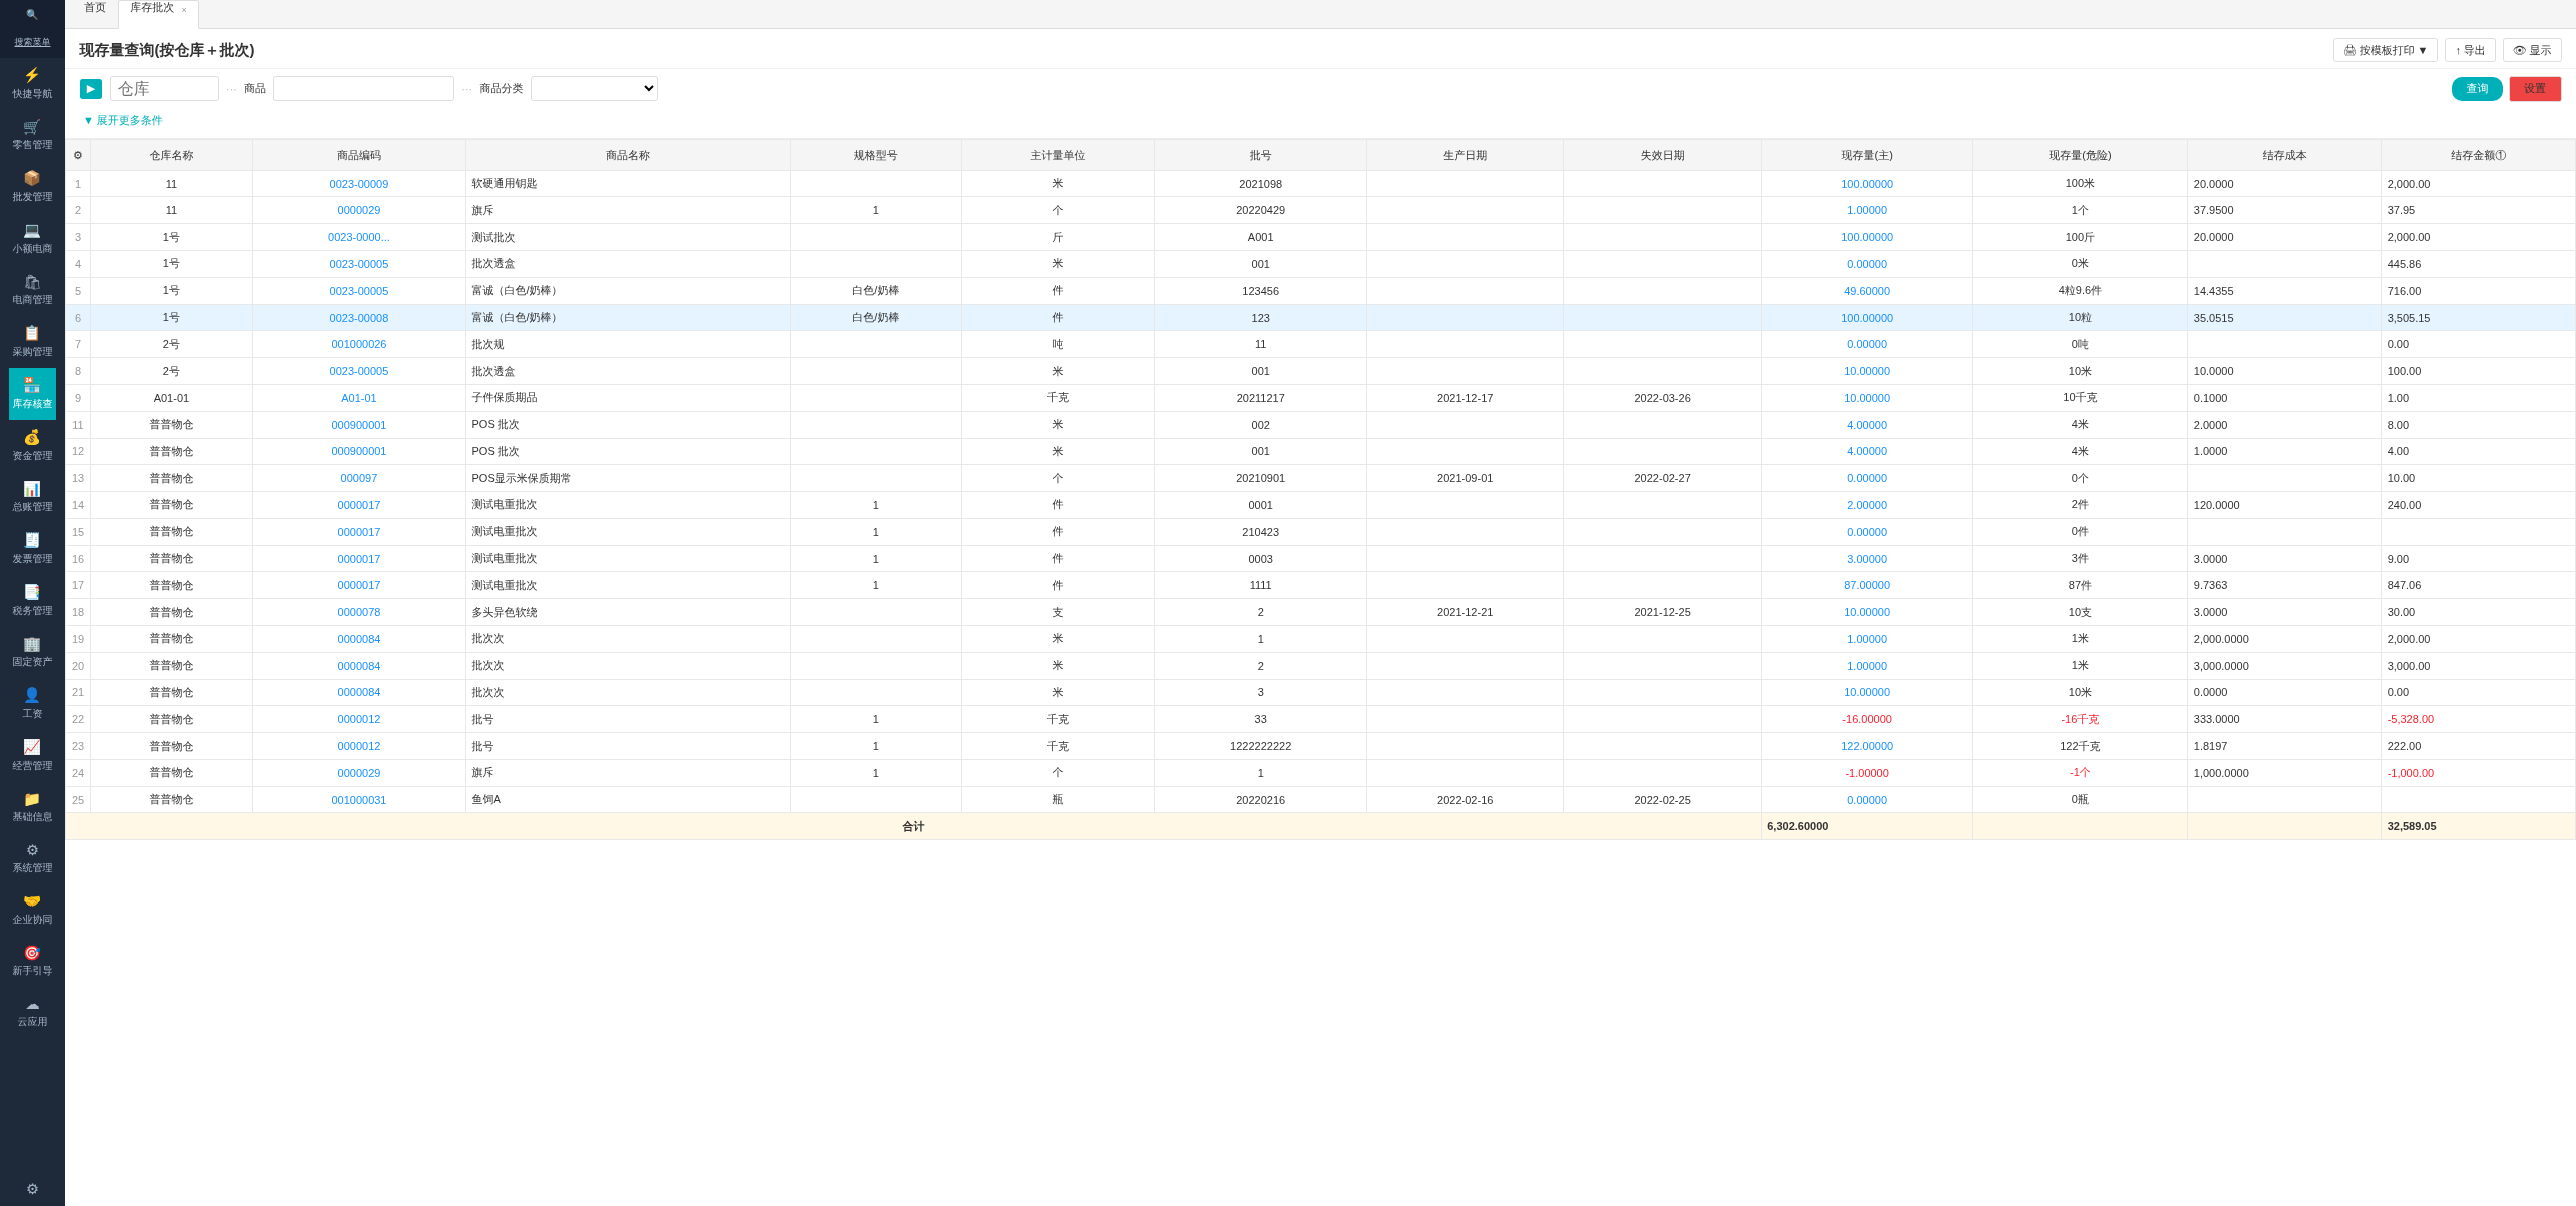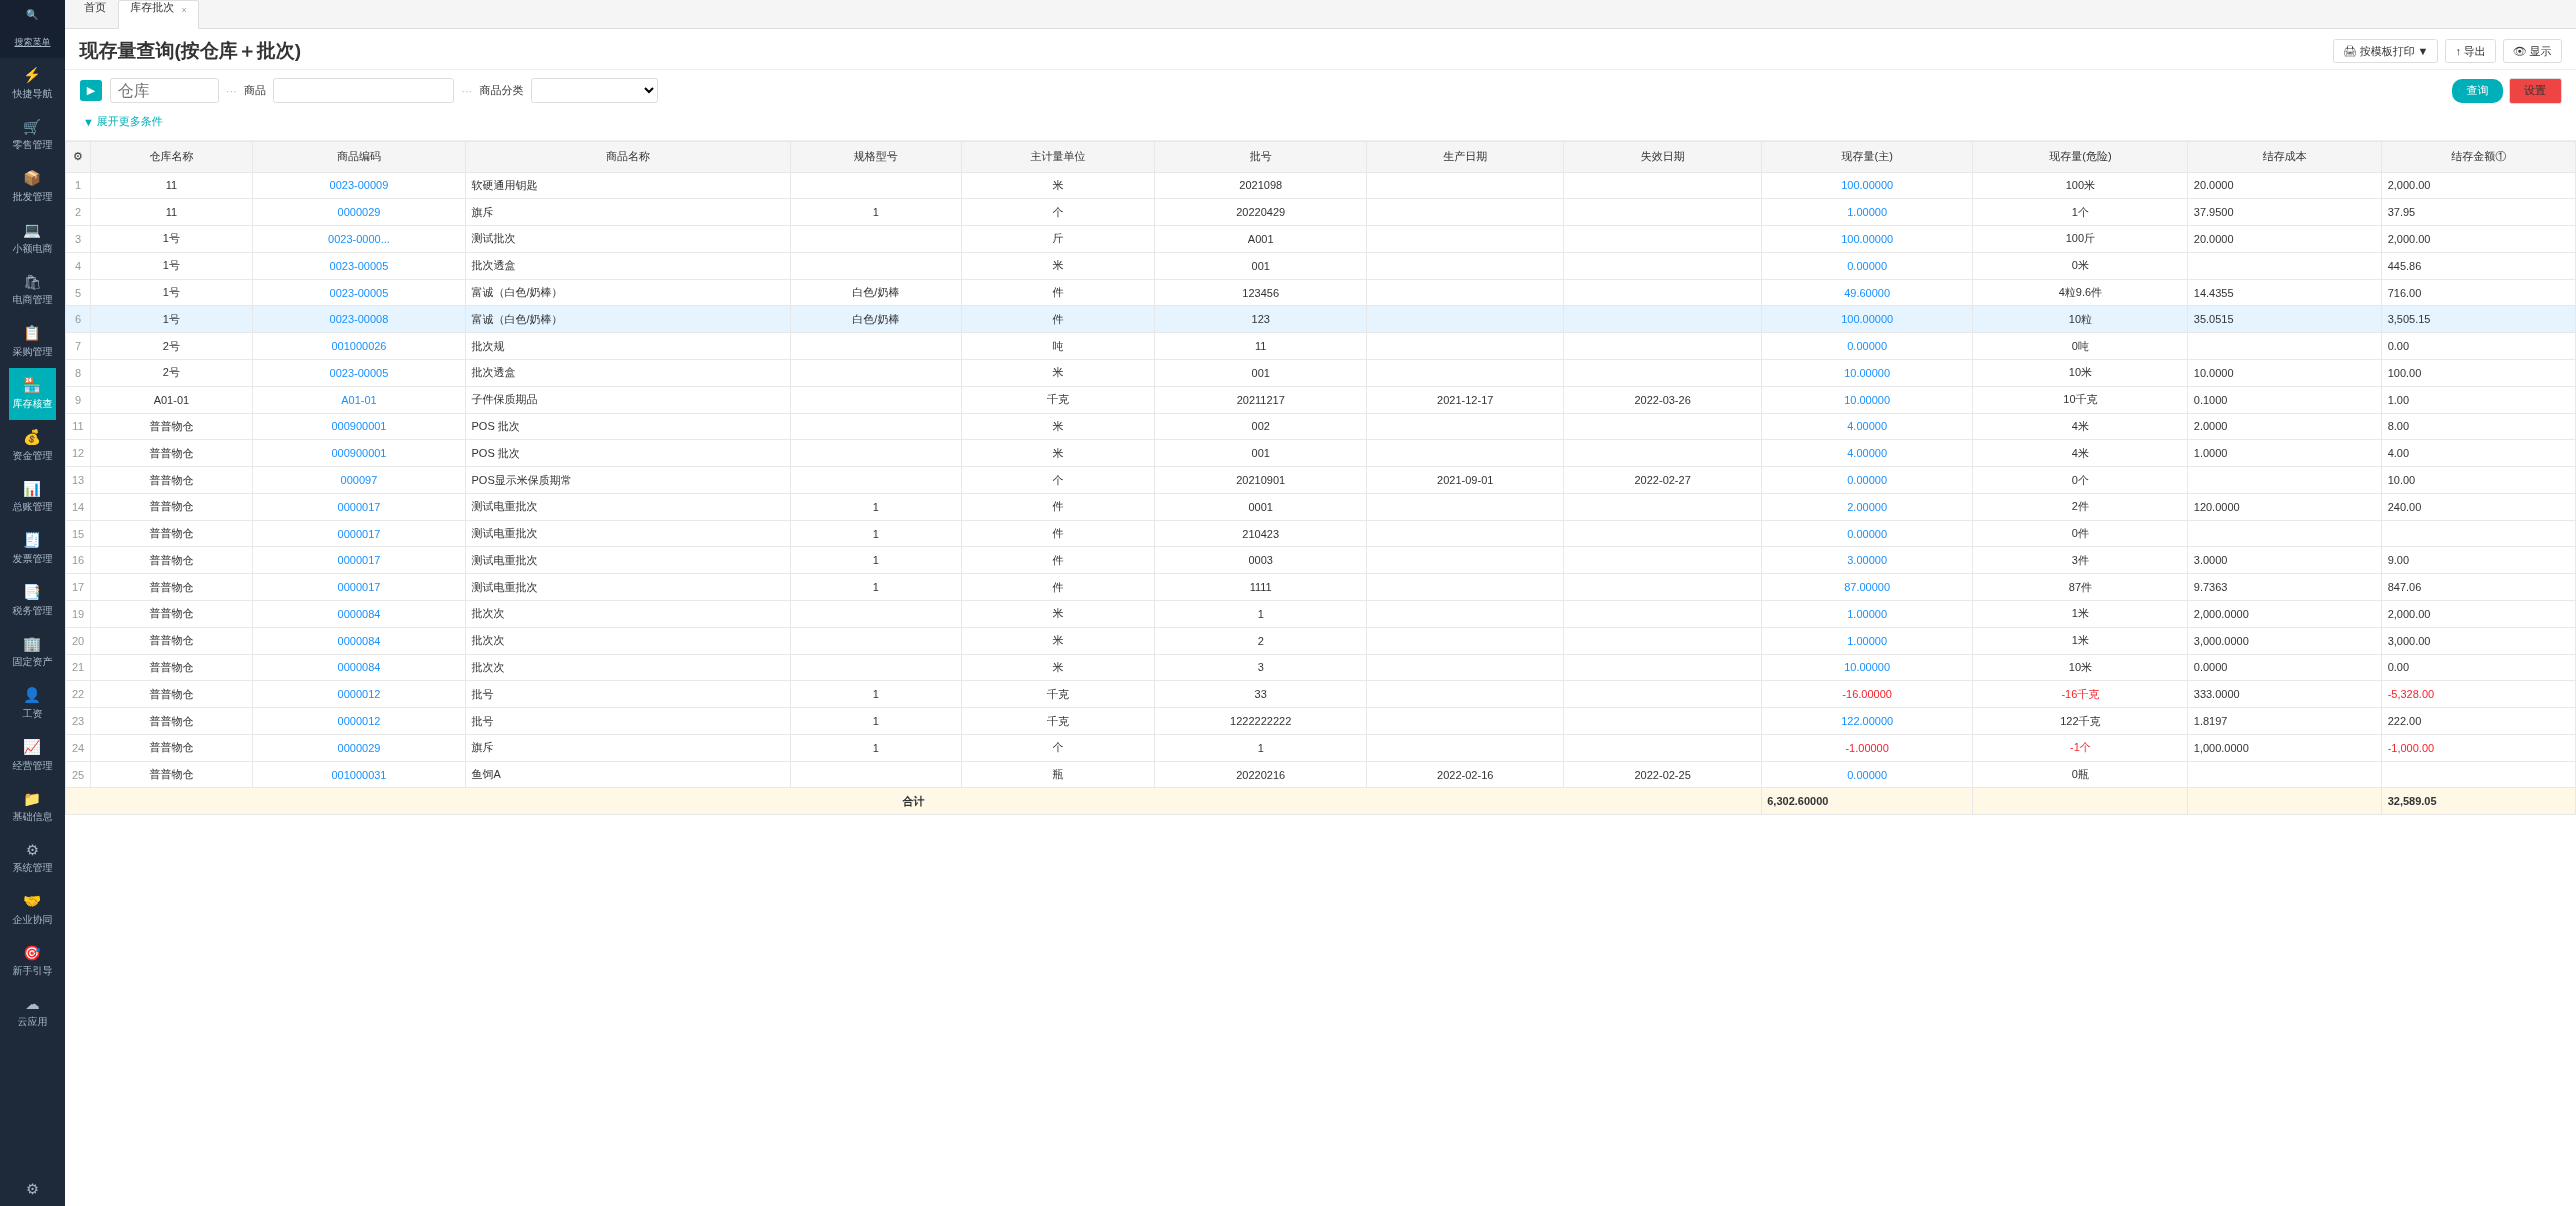--- a/index.html
+++ b/index.html
@@ -94,21 +94,21 @@
 
     
     .page-header {
       padding: 9px 14.5px 5.4px;
       display: flex;
       align-items: center;
       justify-content: space-between;
       border-bottom: 0.9px solid #eee;
       flex-shrink: 0;
     }
-    .page-title { font-size: 19px; font-weight: bold; color: #333; }
+    .page-title { font-size: 15px; font-weight: bold; color: #333; }
     .header-actions { display: flex; gap: 7.2px; align-items: center; }
     .header-btn {
       padding: 3.6px 9px;
       border: 0.9px solid #ddd;
       background: #fff;
       border-radius: 2.7px;
       font-size: 11px;
       cursor: pointer;
       color: #333;
       display: flex;
@@ -627,20 +627,35 @@
     <td>件</td>
     <td>1111</td>
     <td></td>
     <td></td>
     <td class="link">87.00000</td>
     <td class="">87件</td>
     <td class="text-right">9.7363</td>
     <td class="text-right">847.06</td>
   </tr>
             <tr>
+    <td class="row-num">18</td>
+    <td>普普物仓</td>
+    <td class="link">0000078</td>
+    <td class="text-left">多头异色软绕</td>
+    <td></td>
+    <td>支</td>
+    <td>2</td>
+    <td>2021-12-21</td>
+    <td>2021-12-25</td>
+    <td class="link">10.00000</td>
+    <td class="">10支</td>
+    <td class="text-right">3.0000</td>
+    <td class="text-right">30.00</td>
+  </tr>
+            <tr>
     <td class="row-num">19</td>
     <td>普普物仓</td>
     <td class="link">0000084</td>
     <td class="text-left">批次次</td>
     <td></td>
     <td>米</td>
     <td>1</td>
     <td></td>
     <td></td>
     <td class="link">1.00000</td>

